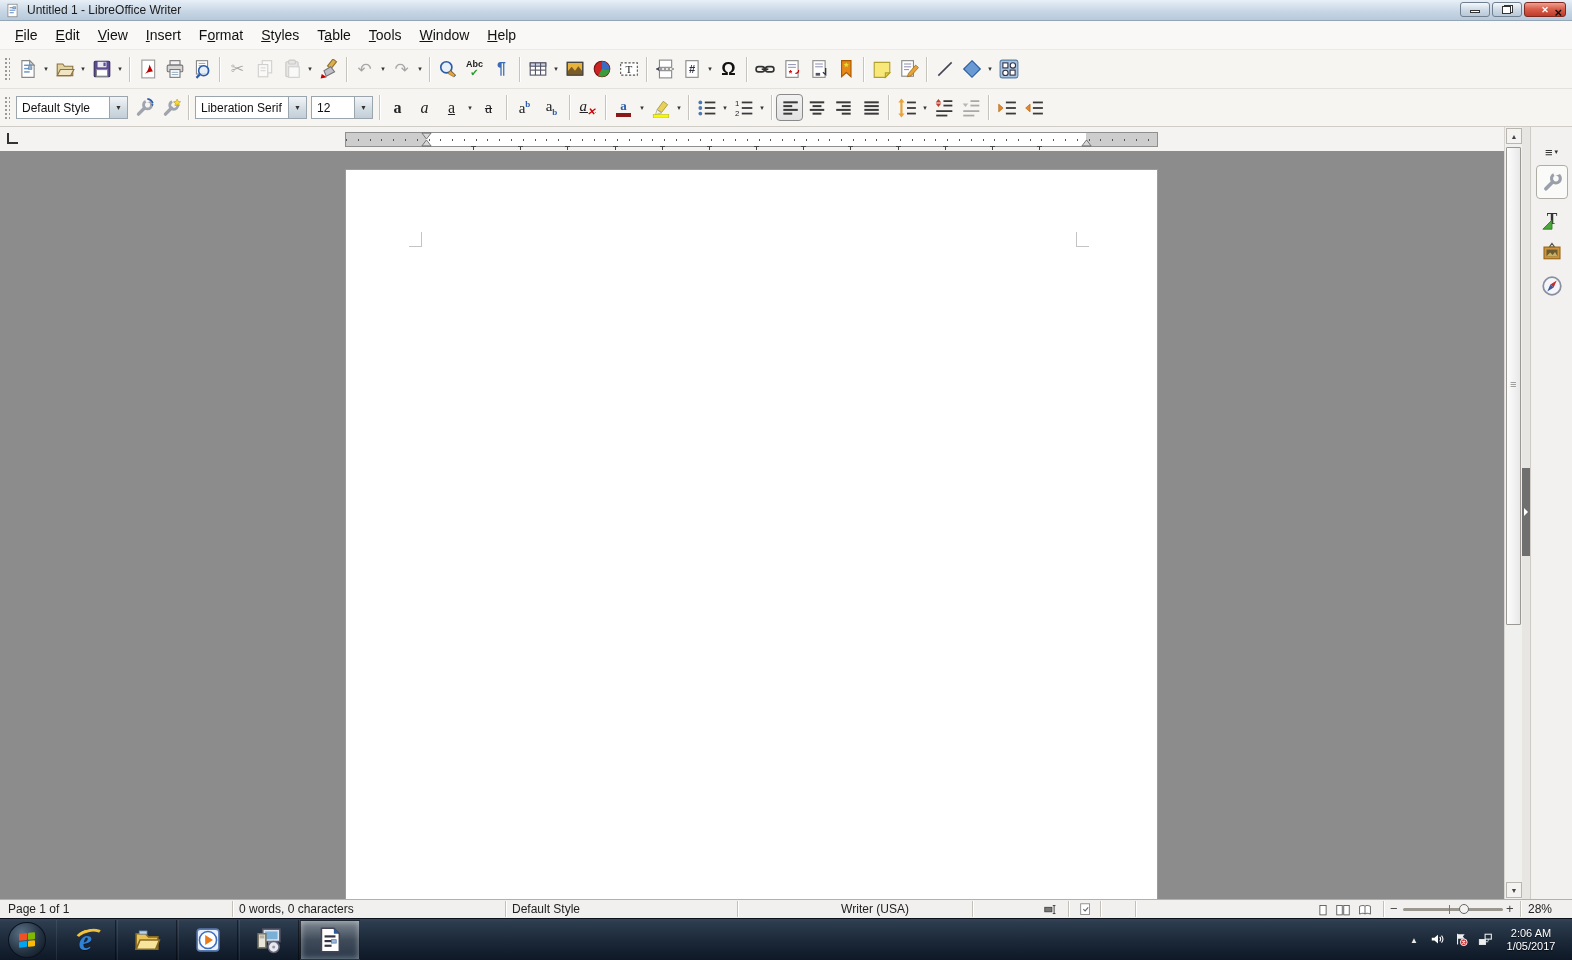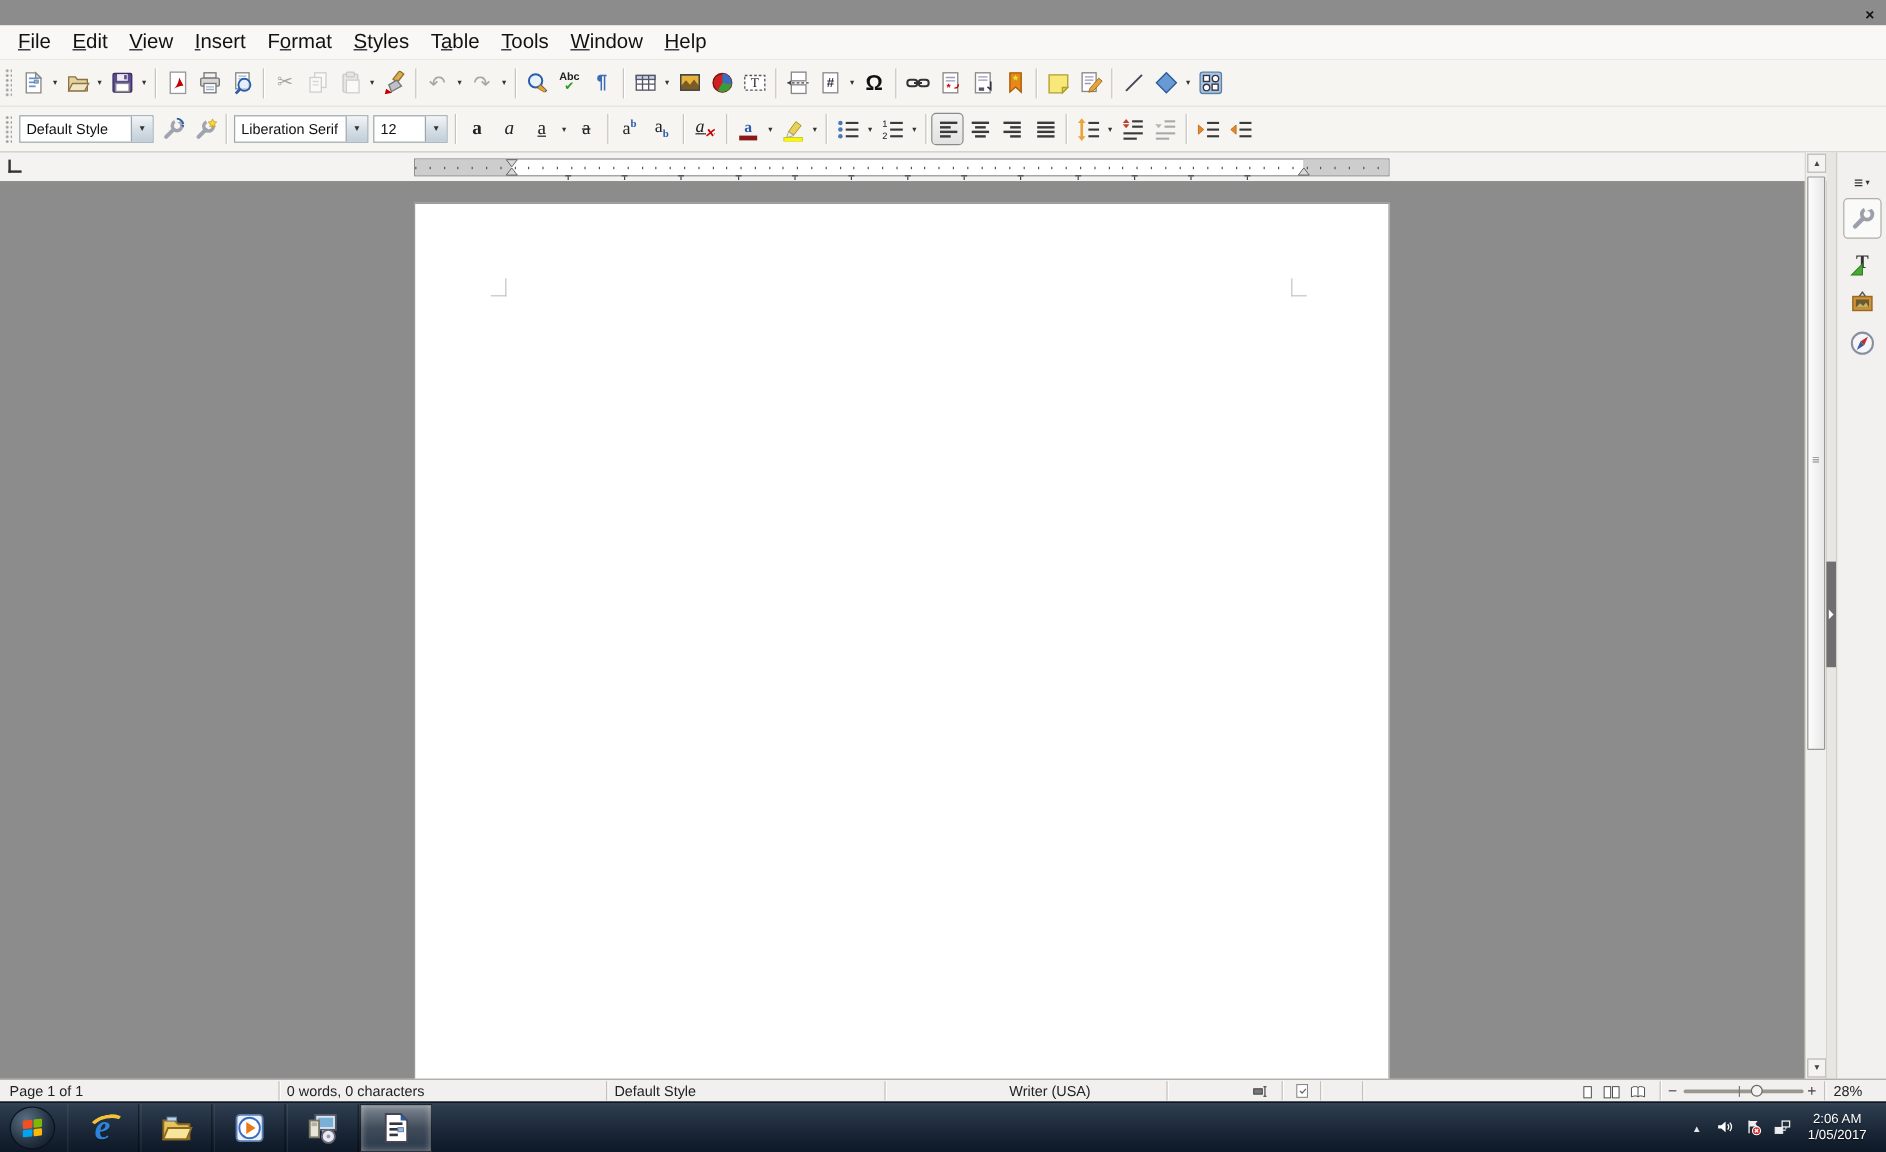--- a/index.html
+++ b/index.html
@@ -18,21 +18,21 @@
     font-size:9px; color:#222; }
   .win-btn.close { width:42px; border-color:#7e2a20; background:linear-gradient(#f0a090,#d9604c 45%,#c03a2a); color:#fff; font-weight:bold; }
   .min-glyph { width:10px; height:3px; border:1px solid #333; background:#fff; margin-top:4px; }
   .restore-glyph { position:relative; width:11px; height:9px; }
   .restore-glyph::before { content:""; position:absolute; right:0; top:0; width:7px; height:6px; border:1px solid #333; background:#fff; }
   .restore-glyph::after  { content:""; position:absolute; left:0; bottom:0; width:7px; height:6px; border:1px solid #333; background:#fff; }
 
   
   #menubar { position:absolute; left:0; top:21px; width:1572px; height:29px; background:#f9f8f6;
     display:flex; align-items:center; padding-left:6px; border-bottom:1px solid #eceae6; }
-  .menu-item { padding:4px 9px; font-size:17px; color:#111; border-radius:2px; }
+  .menu-item { padding:4px 9px; font-size:14px; color:#111; border-radius:2px; }
   .menu-item u { text-decoration:underline; }
   #menubar-close { position:absolute; right:10px; top:6px; font-size:13px; font-weight:bold; color:#111; line-height:14px; }
 
   
   .toolbar { position:absolute; left:0; width:1572px; background:#f6f5f2; display:flex; align-items:center; }
   #toolbar-standard  { top:50px;  height:39px; border-bottom:1px solid #e3e1dc; padding-left:2px; }
   #toolbar-formatting{ top:89px;  height:38px; border-bottom:1px solid #cfccc6; padding-left:2px; }
   .grip { width:6px; height:24px; margin:0 4px 0 2px;
     background-image:radial-gradient(#9a9a9a 1px, transparent 1.2px); background-size:4px 4px; }
   .tb-btn { width:27px; height:27px; display:flex; align-items:center; justify-content:center; border-radius:2px; position:relative; }
@@ -127,20 +127,41 @@
   .ie-e { font-family:"Liberation Serif",serif; font-style:italic; font-weight:bold; font-size:30px; color:#2f83d6;
     text-shadow:0 1px 1px rgba(0,0,0,.4); position:relative; }
   .ie-swoosh { position:absolute; left:-5px; top:6px; width:32px; height:20px; border:3px solid transparent;
     border-top-color:#f2c23a; border-radius:50%; transform:rotate(-12deg); }
 </style>
 </head>
 <body>
 
 <div id="screen">
 
+  <div id="titlebar">
+    <span class="app-icon"><svg viewBox="0 0 18 18" width="15" height="15">
+          <rect x="3.5" y="1.5" width="11" height="15" fill="#fff" stroke="#8a8a8a"></rect>
+          <rect x="5.5" y="5" width="7" height="1.3" fill="#6a94c8"></rect>
+          <rect x="5.5" y="8" width="7" height="1.3" fill="#6a94c8"></rect>
+          <rect x="5.5" y="11" width="5" height="1.3" fill="#6a94c8"></rect>
+          <rect x="9.5" y="4.5" width="3.5" height="2.5" fill="#9ab8d8" stroke="#5a80a8" stroke-width=".6"></rect>
+        </svg></span>
+    <span class="title-text">Untitled 1 - LibreOffice Writer</span>
+    <div id="win-controls">
+      <div class="win-btn">
+          <span class="min-glyph"></span>
+        </div>
+      <div class="win-btn">
+          <span class="restore-glyph"></span>
+        </div>
+      <div class="win-btn close">
+          <span>✕</span>
+        </div>
+    </div>
+  </div>
 
   <div id="menubar">
       <span class="menu-item"><u>F</u>ile</span>
       <span class="menu-item"><u>E</u>dit</span>
       <span class="menu-item"><u>V</u>iew</span>
       <span class="menu-item"><u>I</u>nsert</span>
       <span class="menu-item">F<u>o</u>rmat</span>
       <span class="menu-item"><u>S</u>tyles</span>
       <span class="menu-item">T<u>a</u>ble</span>
       <span class="menu-item"><u>T</u>ools</span>

